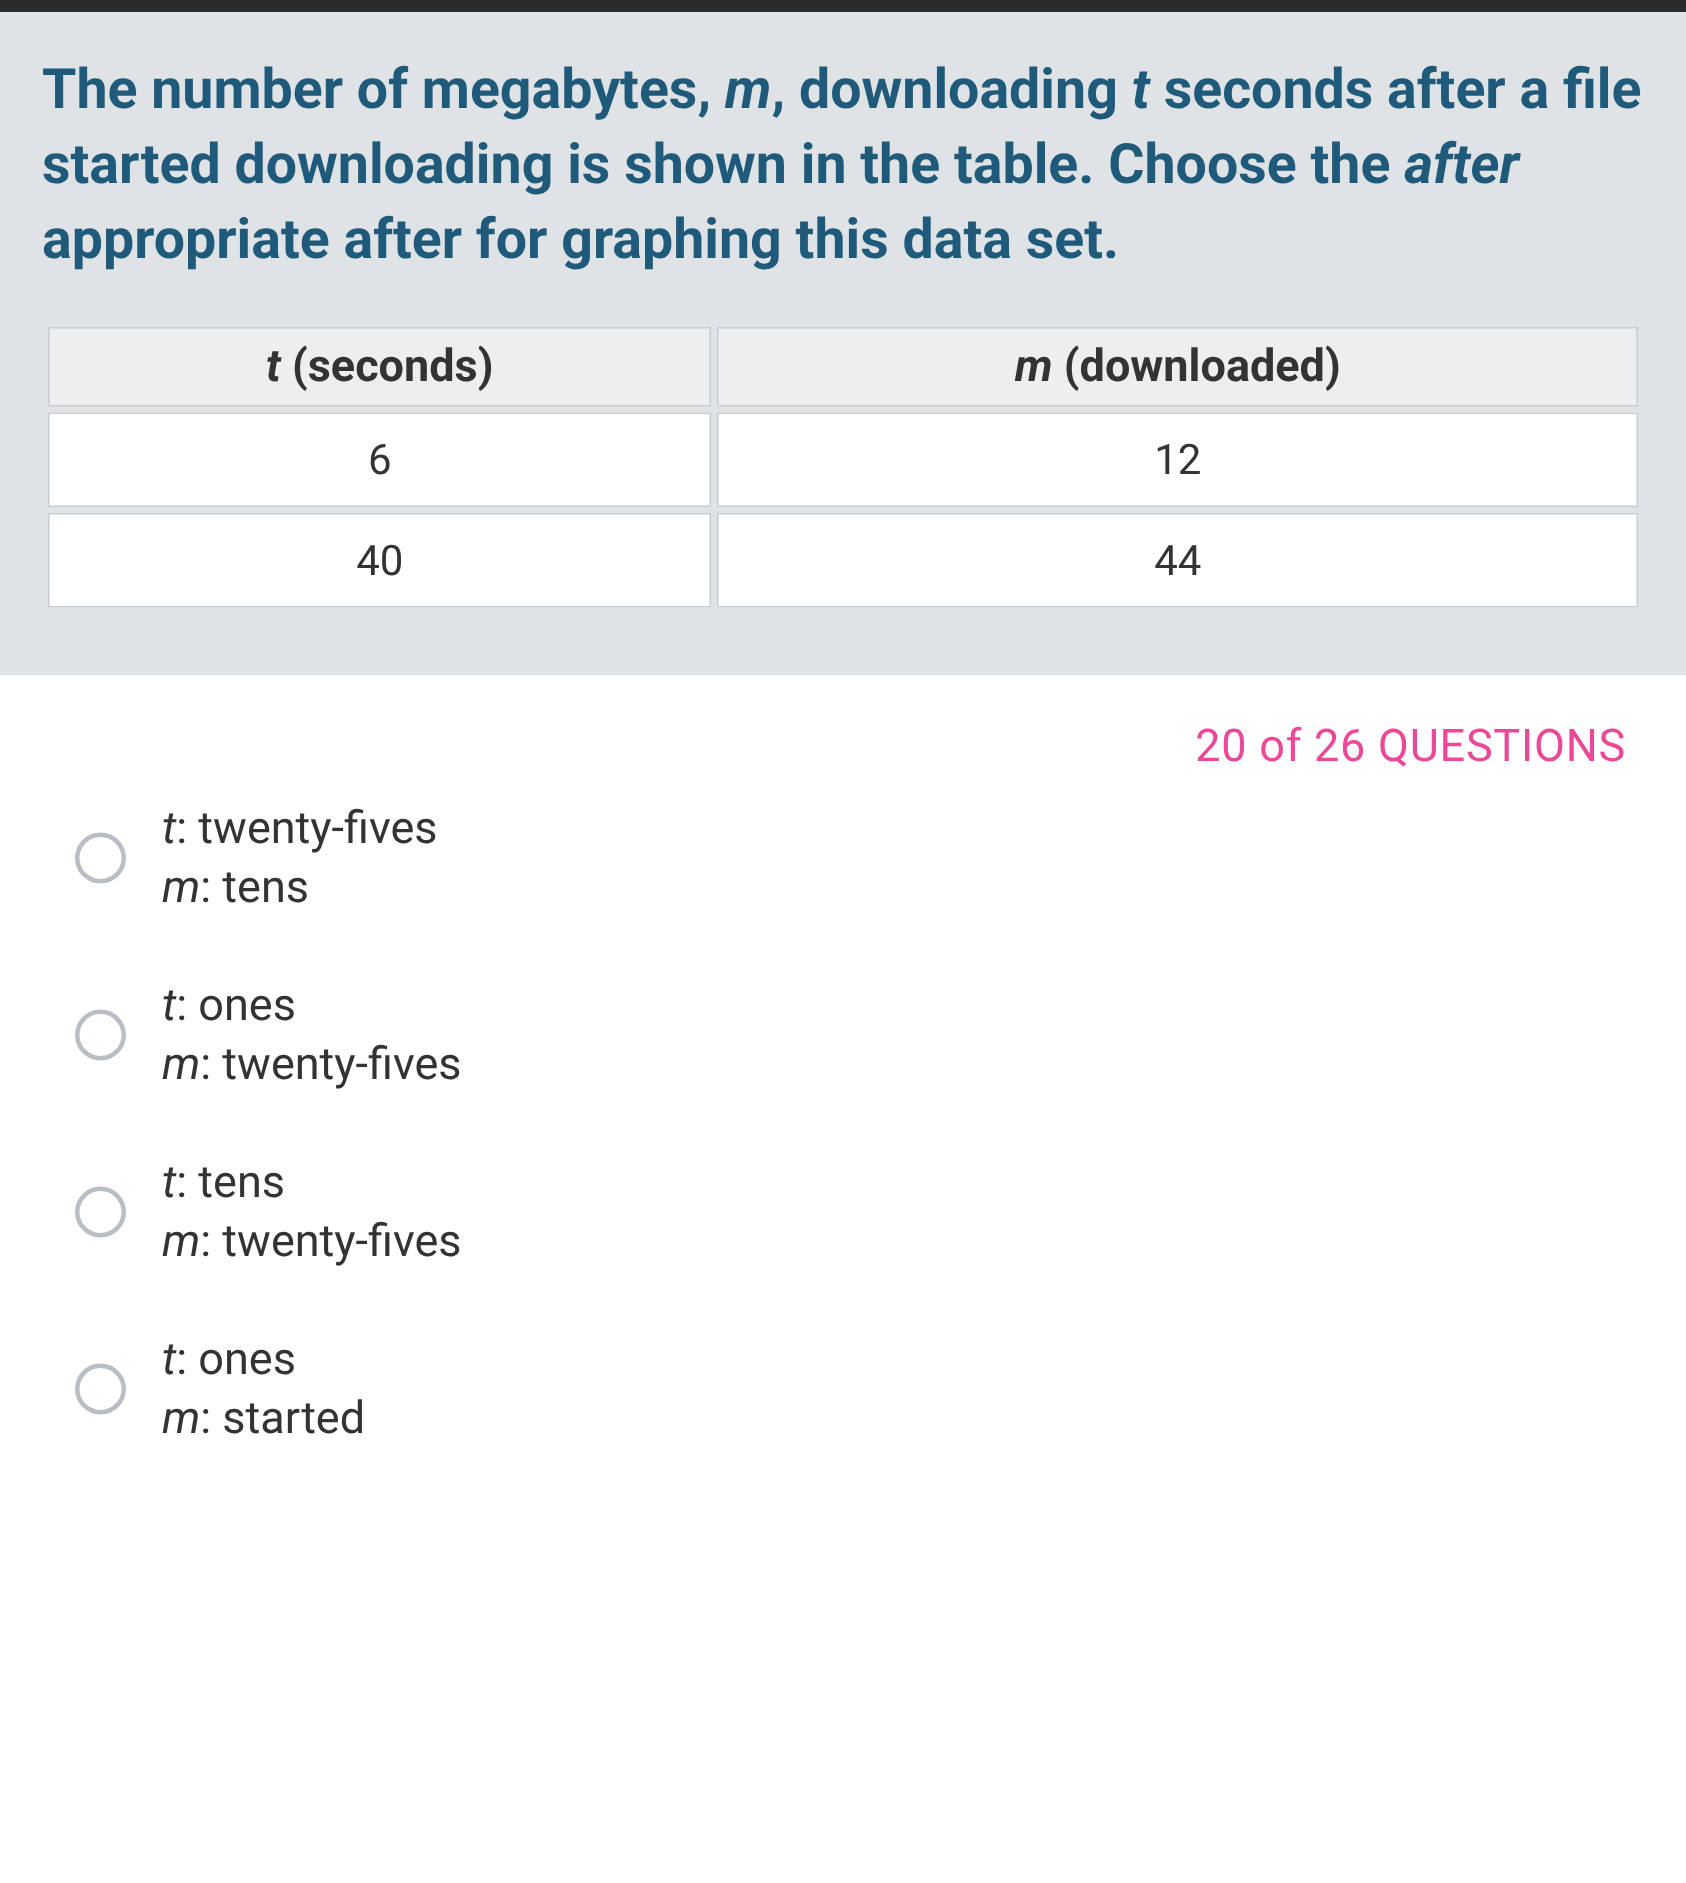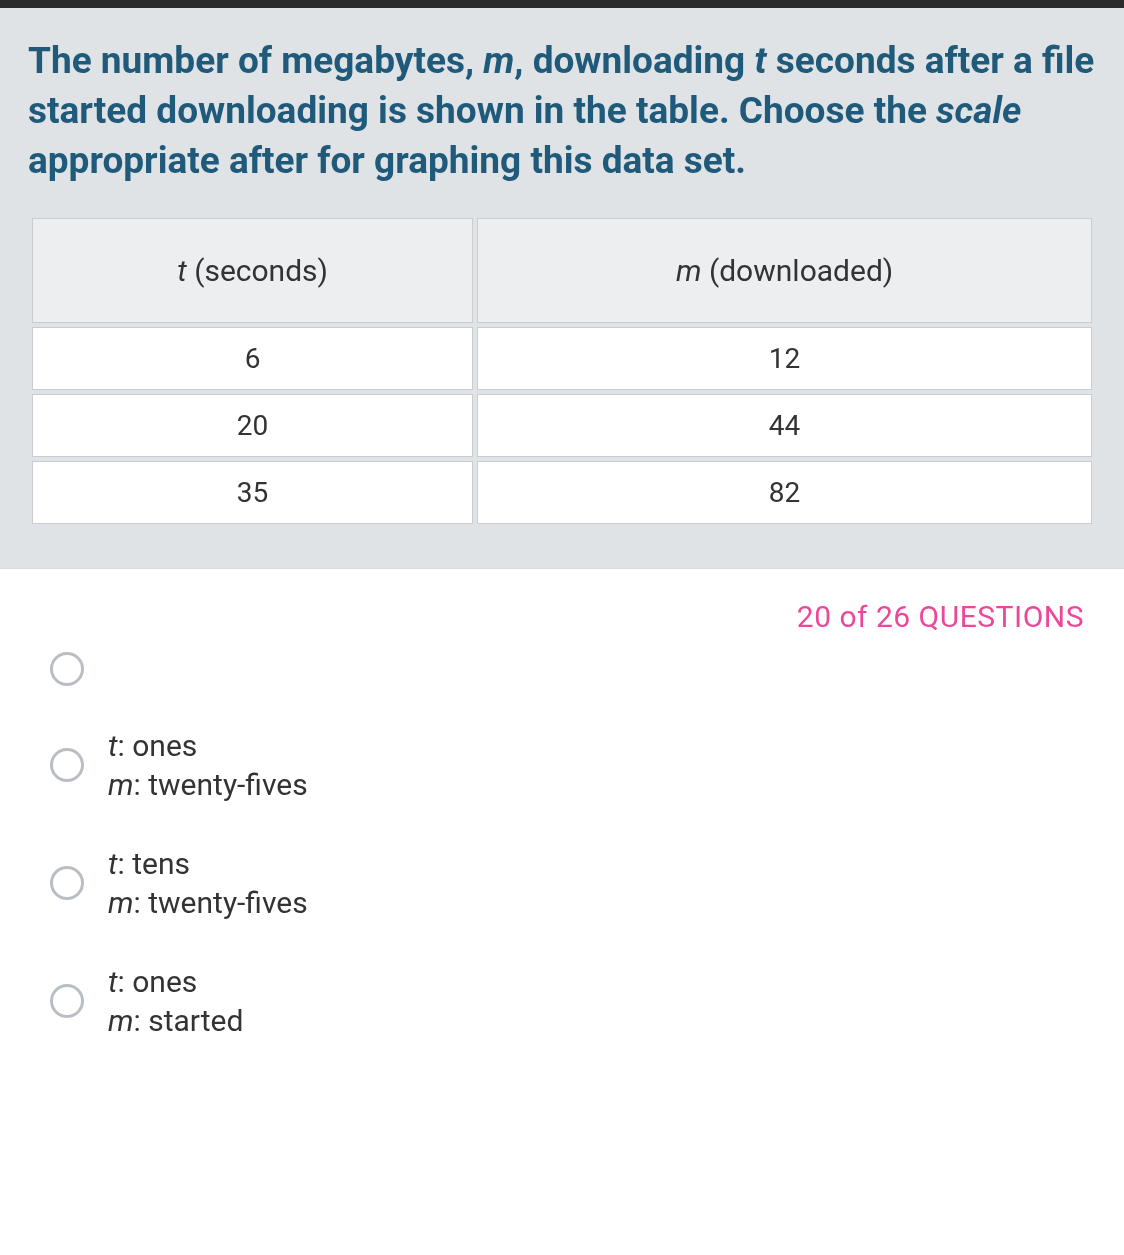--- a/index.html
+++ b/index.html
@@ -26,23 +26,23 @@
   .question-text .ital { font-style: italic; }
   .data-table {
     width: 100%;
     border-collapse: separate;
     border-spacing: 4px;
   }
   .data-table th {
     background: #eceef0;
     border: 1px solid #c7cdd2;
     text-align: center;
-    padding: 34px 8px;
+    padding: 8px 8px;
     font-size: 30px;
-    font-weight: 400;
+    font-weight: 700;
     color: #333;
   }
   .data-table th .ital { font-style: italic; }
   .data-table td {
     background: #ffffff;
     border: 1px solid #c7cdd2;
     text-align: center;
     padding: 14px 8px;
     font-size: 28px;
     color: #333;
@@ -82,52 +82,52 @@
   }
   .option-text .ital { font-style: italic; }
 </style>
 </head>
 <body>
 
 <div class="top-bar"></div>
 
 <div class="question-area">
   <p class="question-text">
-    <span>The number of megabytes, </span><span class="ital">m</span><span>, downloading </span><span class="ital">t</span><span> seconds after a file started downloading is shown in the table. Choose the </span><span class="ital">scale</span><span> appropriate after for graphing this data set.</span>
+    <span>The number of megabytes, </span><span class="ital">m</span><span>, downloading </span><span class="ital">t</span><span> seconds after a file started downloading is shown in the table. Choose the </span><span class="ital">after</span><span> appropriate after for graphing this data set.</span>
   </p>
 
   <table class="data-table">
     <thead>
       <tr>
         <th><span class="ital">t</span><span> (seconds)</span></th>
         <th><span class="ital">m</span><span> (downloaded)</span></th>
       </tr>
     </thead>
     <tbody>
       <tr>
         <td>6</td>
         <td>12</td>
       </tr>
       <tr>
-        <td>20</td>
+        <td>40</td>
         <td>44</td>
-      </tr>
-      <tr>
-        <td>35</td>
-        <td>82</td>
       </tr>
     </tbody>
   </table>
 </div>
 
 <div class="answers-area">
   <div class="progress">20 of 26 QUESTIONS</div>
 
   <div class="option">
     <div class="radio"></div>
+    <div class="option-text">
+      <span class="ital">t</span><span>: twenty-fives</span><br>
+      <span class="ital">m</span><span>: tens</span>
+    </div>
   </div>
 
   <div class="option">
     <div class="radio"></div>
     <div class="option-text">
       <span class="ital">t</span><span>: ones</span><br>
       <span class="ital">m</span><span>: twenty-fives</span>
     </div>
   </div>
 

